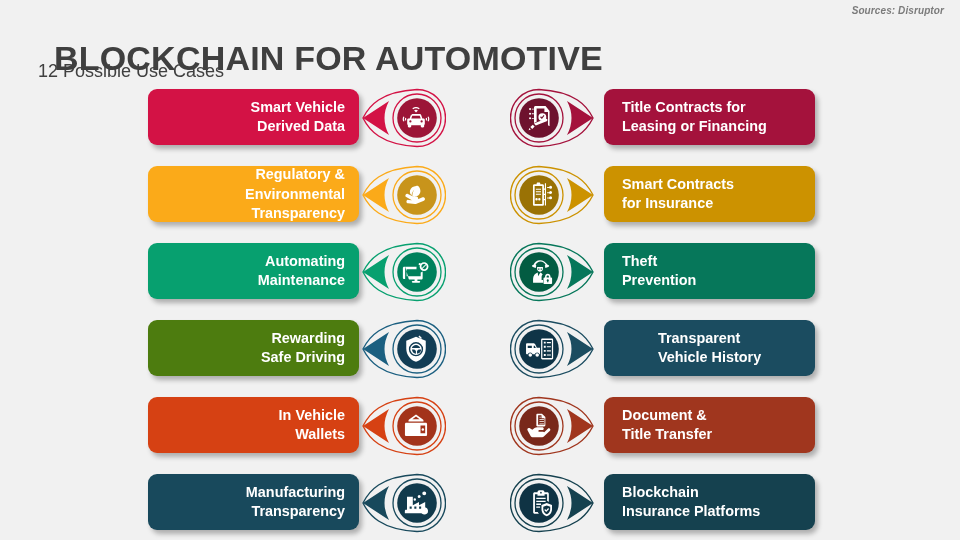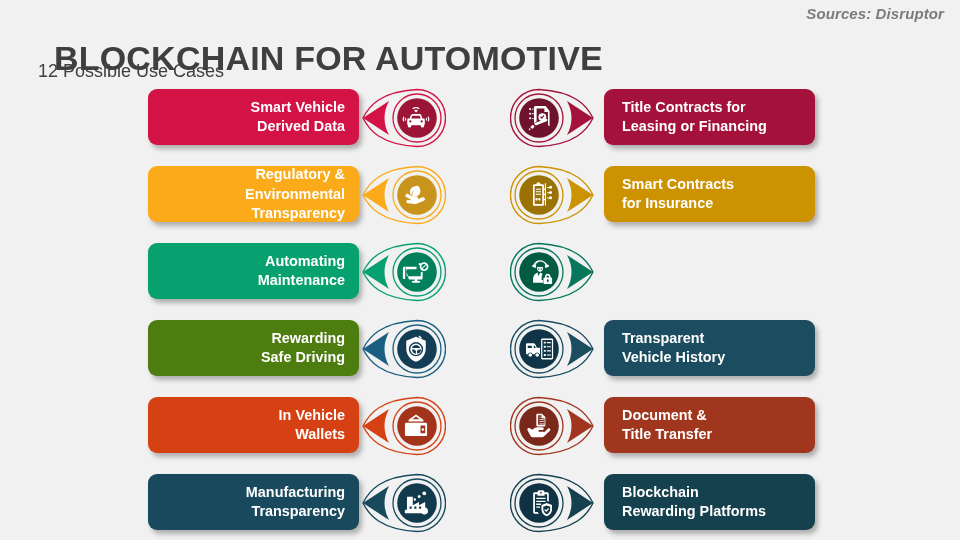--- a/index.html
+++ b/index.html
@@ -6,21 +6,21 @@
   body{
     width:960px;height:540px;overflow:hidden;
     background:#f0f0f0;
     font-family:"Liberation Sans", sans-serif;
     position:relative;
   }
   
   #slide{position:absolute;inset:0;background:#f1f1f1;}
   #sources{
     position:absolute;top:5px;right:16px;
-    font-size:15px;font-weight:bold;font-style:italic;
+    font-size:10px;font-weight:bold;font-style:italic;
     color:#7b7b7b;letter-spacing:.1px;
   }
   #title{
     position:absolute;left:54px;top:17px;
     font-size:34px;font-weight:bold;color:#3f3f3f;
     letter-spacing:.2px;line-height:1.1;
   }
   #subtitle{
     position:absolute;left:38px;top:61px;
     font-size:18px;color:#404040;font-weight:normal;
@@ -254,40 +254,44 @@
               <path d="M13.6 2.6c-.7 0-1.2.5-1.2 1.2v.8H9.9c-.8 0-1.4.6-1.4 1.4v20c0 .8.6 1.4 1.4 1.4h8.9c.8 0 1.4-.6 1.4-1.4V6c0-.8-.6-1.4-1.4-1.4h-2.5v-.8c0-.7-.5-1.2-1.2-1.2zm-3.3 3.9h8.1v19.2h-8.1z"></path>
               <path d="M11.6 9.2h5.5v1.2h-5.5zm0 2.7h5.5v1.2h-5.5zm0 2.7h5.5v1.2h-5.5z"></path>
               <path d="M12.3 19.3a1.3 1.3 0 1 0 0 2.6 1.3 1.3 0 0 0 0-2.6zm3 0a1.3 1.3 0 1 0 0 2.6 1.3 1.3 0 0 0 0-2.6z"></path>
               <path d="M21.2 3.5v5.6h-1.9v1.2h1.9v4.4h-1.9v1.2h1.9v4.4h-1.9v1.2h1.9v5.6h1.2V3.5zM23.6 7.4h3v1.2h-3zm0 5.6h3v1.2h-3zm0 5.6h3v1.2h-3z"></path>
               <path d="M27.3 6.2a1.6 1.6 0 1 0 0 3.2 1.6 1.6 0 0 0 0-3.2zm0 5.6a1.6 1.6 0 1 0 0 3.2 1.6 1.6 0 0 0 0-3.2zm0 5.6a1.6 1.6 0 1 0 0 3.2 1.6 1.6 0 0 0 0-3.2z"></path>
             </svg>
           </div>
         </div>
       </div>
       <div class="row" style="top: 154px; left: 0px; width: 960px;">
+        <div class="bar" style="background: rgb(6, 119, 90);">
+          <div class="bar-label">Theft
+Prevention</div>
+        </div>
         <div class="marker">
   <svg viewBox="0 0 86 62" xmlns="http://www.w3.org/2000/svg">
     <path d="M 83 31 C 77 19, 65.5 4.5, 29 2.5 A 28.5 28.5 0 1 0 29 59.5 C 65.5 57.5, 77 43, 83 31 Z" fill="none" stroke="#06775a" stroke-width="1.4"></path>
     <path d="M 83 31 L 57 14 Q 66 31 57 48 Z" fill="#06775a"></path>
     <circle cx="29" cy="31" r="24" fill="none" stroke="#06775a" stroke-width="1.3"></circle>
     <circle cx="29" cy="31" r="21.6" fill="#f1f1f1"></circle>
     <circle cx="29" cy="31" r="19.8" fill="#035c42"></circle>
   </svg>
           <div class="glyph">
             <svg viewBox="0 0 32 32" fill="#fff">
               <path d="M16 3.4c-3.2 0-5.9 2-6.9 4.8-1 .3-1.7.8-1.7 1.4 0 .9 1.6 1.6 4.2 2v-.8c0-.6.2-1.1.5-1.5l-.8-1.1c.9-2 2.9-3.4 5.3-3.4s4.4 1.4 5.3 3.4l-.8 1.1c.3.4.5.9.5 1.5v.8c2.6-.4 4.2-1.1 4.2-2 0-.6-.7-1.1-1.7-1.4C21.9 5.4 19.2 3.4 16 3.4z"></path>
               <path d="M12.9 10.7v1.9c0 1.7 1.4 3.1 3.1 3.1s3.1-1.4 3.1-3.1v-1.9zm1.1 1.6h1.4v1.2H14zm2.7 0H18v1.2h-1.3z"></path>
               <path d="M13.6 16.6c-2.9.9-5 3.5-5 6.7v4.3h10.6v-3.1h-1.5v-3.2c0-1 .5-1.9 1.2-2.5l-.1-.1a7.1 7.1 0 0 0-2.4-2.1l-2.4 3.9z"></path>
               <path d="M24.3 17.9c-1.6 0-2.9 1.3-2.9 2.9v1.1h-.8c-.5 0-.9.4-.9.9v5.1c0 .5.4.9.9.9h7.4c.5 0 .9-.4.9-.9v-5.1c0-.5-.4-.9-.9-.9h-.8v-1.1c0-1.6-1.3-2.9-2.9-2.9zm0 1.7c.7 0 1.2.5 1.2 1.2v1.1H23v-1.1c0-.7.6-1.2 1.3-1.2zm0 4.1a1.2 1.2 0 0 1 .6 2.2v1.1h-1.2v-1.1a1.2 1.2 0 0 1 .6-2.2z"></path>
             </svg>
           </div>
         </div>
       </div>
       <div class="row" style="top: 231px; left: 0px; width: 960px;">
-        <div class="bar dotted" style="background: rgb(27, 76, 96);">
+        <div class="bar dotted" style="background: rgb(27, 76, 96); padding-left: 36px;">
           <div class="bar-label">Transparent
 Vehicle History</div>
         </div>
         <div class="marker">
   <svg viewBox="0 0 86 62" xmlns="http://www.w3.org/2000/svg">
     <path d="M 83 31 C 77 19, 65.5 4.5, 29 2.5 A 28.5 28.5 0 1 0 29 59.5 C 65.5 57.5, 77 43, 83 31 Z" fill="none" stroke="#1b4c60" stroke-width="1.4"></path>
     <path d="M 83 31 L 57 14 Q 66 31 57 48 Z" fill="#1b4c60"></path>
     <circle cx="29" cy="31" r="24" fill="none" stroke="#1b4c60" stroke-width="1.3"></circle>
     <circle cx="29" cy="31" r="21.6" fill="#f1f1f1"></circle>
     <circle cx="29" cy="31" r="19.8" fill="#0f3447"></circle>
@@ -320,21 +324,21 @@
               <path d="M13.2 2.9c-.6 0-1.1.5-1.1 1.1v11.3c0 .6.5 1.1 1.1 1.1h7.4c.6 0 1.1-.5 1.1-1.1V6.5l-3.6-3.6zm.8 1.6h3.6v3.2h3.2v6.9H14z"></path>
               <path d="M15.4 6.1h1.6v.9h-1.6zm0 2.4h4.8v.9h-4.8zm0 2.4h4.8v.9h-4.8zm0 2.4h4.8v.9h-4.8z"></path>
               <path d="M3.3 18.5c-.7.4-1 1.3-.6 2l3.1 5.8c.6 1.1 1.8 1.8 3 1.8h9.5c.7 0 1.3-.3 1.8-.8l6.5-6.3c.6-.6.6-1.6 0-2.2s-1.6-.6-2.2 0l-3.9 3.8c-.3-.3-.7-.5-1.2-.5h-4.1a.9.9 0 0 1 0-1.8h3.3c.8 0 1.5-.7 1.5-1.5s-.7-1.5-1.5-1.5H13c-1 0-2 .3-2.8.9l-2.4 1.7-2.5-1.4c-.6-.4-1.4-.4-2 0z"></path>
             </svg>
           </div>
         </div>
       </div>
       <div class="row" style="top: 385px; left: 0px; width: 960px;">
         <div class="bar dotted" style="background: rgb(21, 65, 79);">
           <div class="bar-label">Blockchain
-Rewarding Platforms</div>
+Insurance Platforms</div>
         </div>
         <div class="marker">
   <svg viewBox="0 0 86 62" xmlns="http://www.w3.org/2000/svg">
     <path d="M 83 31 C 77 19, 65.5 4.5, 29 2.5 A 28.5 28.5 0 1 0 29 59.5 C 65.5 57.5, 77 43, 83 31 Z" fill="none" stroke="#15414f" stroke-width="1.4"></path>
     <path d="M 83 31 L 57 14 Q 66 31 57 48 Z" fill="#15414f"></path>
     <circle cx="29" cy="31" r="24" fill="none" stroke="#15414f" stroke-width="1.3"></circle>
     <circle cx="29" cy="31" r="21.6" fill="#f1f1f1"></circle>
     <circle cx="29" cy="31" r="19.8" fill="#0f3344"></circle>
   </svg>
           <div class="glyph">

